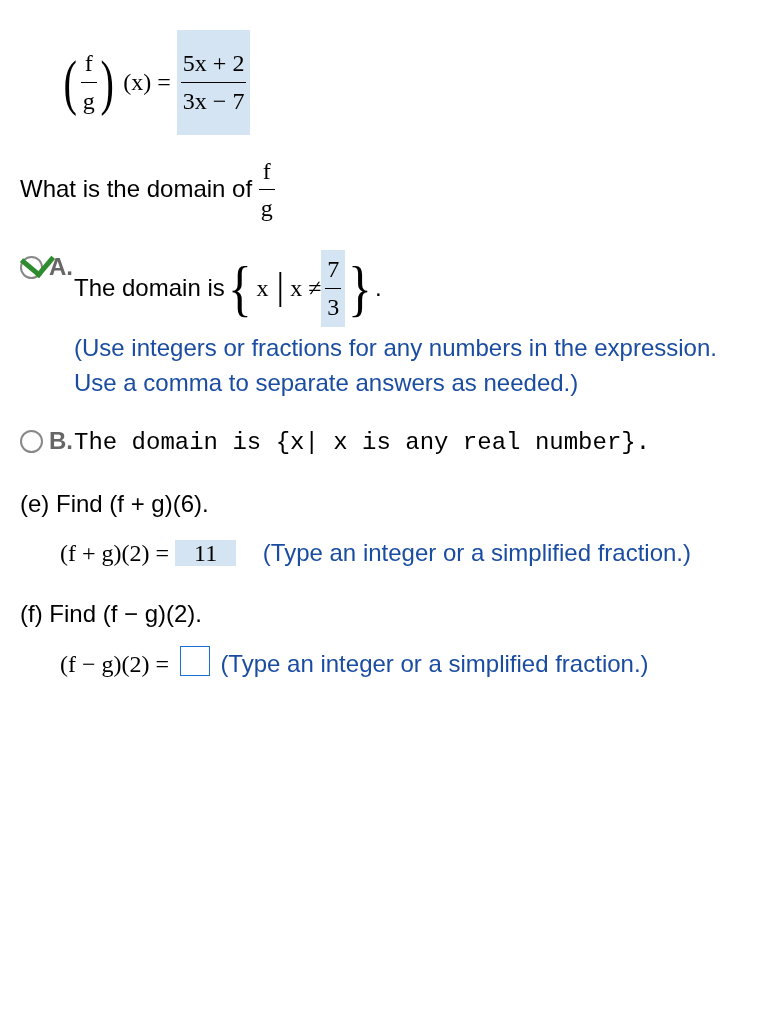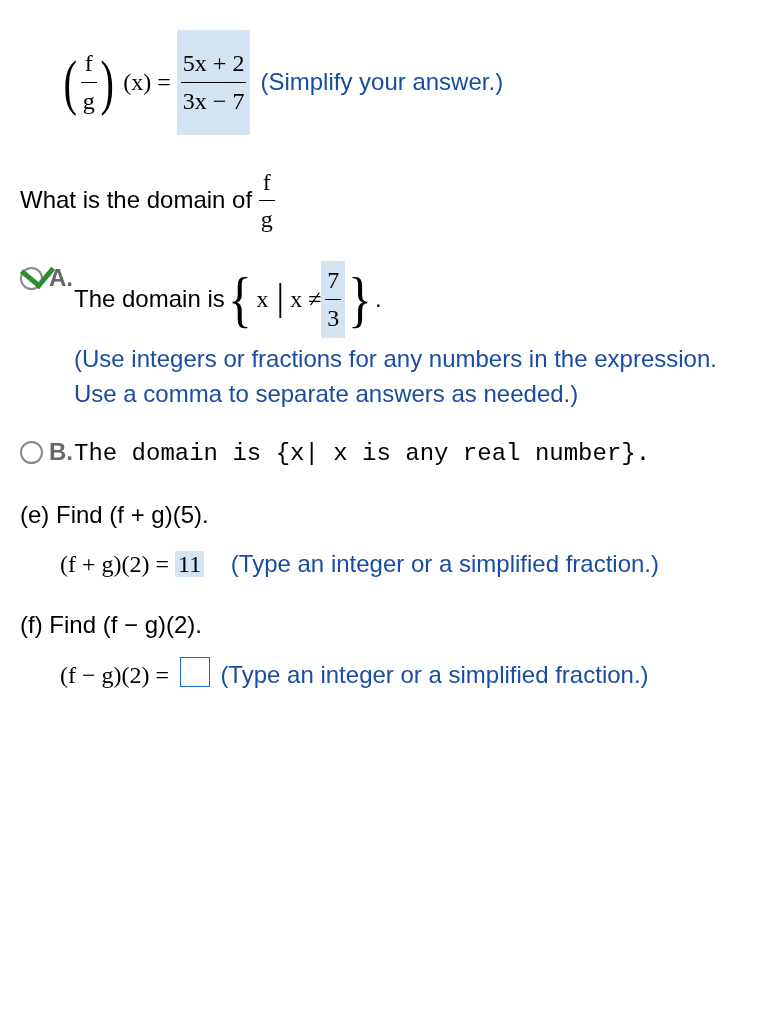--- a/index.html
+++ b/index.html
@@ -33,24 +33,24 @@
   .frac {
     display: inline-flex;
     flex-direction: column;
     align-items: center;
     vertical-align: middle;
     font-family: "Times New Roman", serif;
   }
   .frac .num { padding: 0 2px 1px 2px; }
   .frac .den { border-top: 1.5px solid #000; padding: 1px 2px 0 2px; }
 
-  .hl { background: #d5e4f3; padding: 0 3px; }
+  .hl { background: #d5e4f3; padding: 0 19px; }
   .blue { color: #1a4da1; }
 
-  .q-block { margin-top: 30px; }
+  .q-block { margin-top: 19px; }
 
   .opt-row { display:flex; align-items:flex-start; margin-top: 24px; }
   .opt-marker { flex:0 0 54px; display:flex; align-items:center; }
   .opt-letter { font-weight:bold; margin-left:2px; color:#666;}
   .opt-body { flex:1; }
 
   .radio-circle {
     width:19px; height:19px; border:2px solid #888; border-radius:50%;
     display:inline-block; position:relative; margin-right:4px; flex:0 0 auto;
   }
@@ -89,21 +89,20 @@
   <span class="frac small-math">
     <span class="num">f</span>
     <span class="den">g</span>
   </span>
   <span class="paren-big">)</span>
   <span class="math small-math" style="margin:0 6px;">(x) =</span>
   <span class="frac small-math hl" style="padding:16px 4px;">
     <span class="num">5x + 2</span>
     <span class="den">3x − 7</span>
   </span>
-  <span class="blue" style="margin-left:10px;">(Simplify your answer.)</span>
 </div>
 
 
 <div class="q-block">
   <span>What is the domain of </span><span class="frac small-math inline-vert">
     <span class="num">f</span>
     <span class="den">g</span>
   </span>
 </div>
 
@@ -136,21 +135,21 @@
   <div class="opt-marker">
     <span class="radio-circle"></span>
     <span class="opt-letter">B.</span>
   </div>
   <div class="opt-body">
     <span class="math" style="font-family:Liberation Mono, monospace;">The domain is {x| x is any real number}.</span>
   </div>
 </div>
 
 
-<div class="sect">(e) Find (f + g)(5).</div>
+<div class="sect">(e) Find (f + g)(6).</div>
 <div class="pad-left">
   <span class="math">(f + g)(2) = </span>
   <span class="hl math">11</span>
   <span>&nbsp;&nbsp;</span>
   <span class="blue">(Type an integer or a simplified fraction.)</span>
 </div>
 
 
 <div class="sect">(f) Find (f − g)(2).</div>
 <div class="pad-left">

